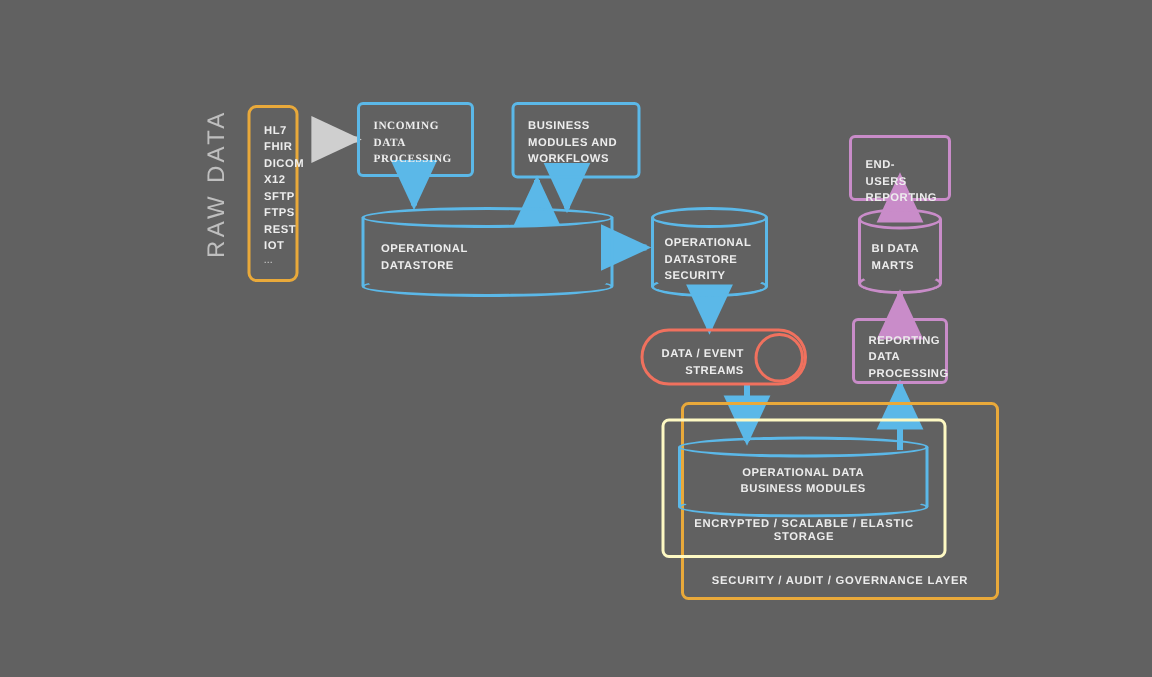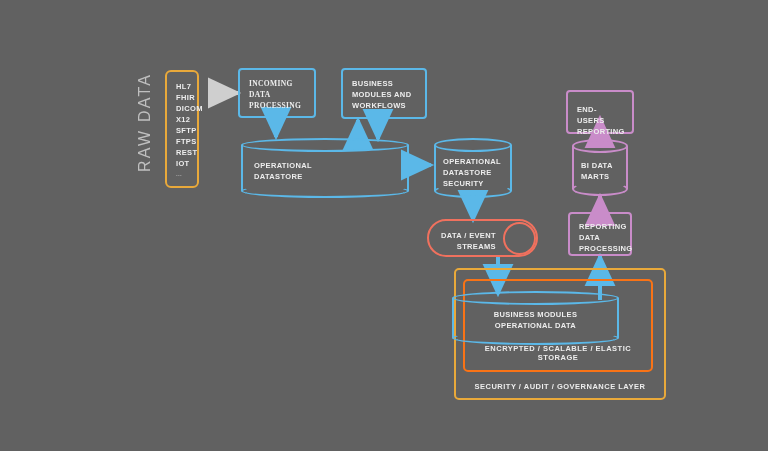--- a/index.html
+++ b/index.html
@@ -72,21 +72,21 @@
   }
   .pill .txt{position:absolute;left:12px;top:9px;}
   .circle{
     position:absolute;box-sizing:border-box;
     border:2px solid #F0715E;border-radius:50%;
   }
 
   
   .shell{position:absolute;box-sizing:border-box;border-radius:5px;}
   .shell.gold{border:2px solid #E9A93A;}
-  .shell.pink{border:2px solid #f97316;margin-left:22px;}
+  .shell.pink{border:2px solid #fef9c3;}
   .shell .cap{
     position:absolute;left:0;right:0;text-align:center;
     color:#EDEDED;font-size:7.5px;letter-spacing:.5px;font-weight:600;
   }
 
   svg.arrows{position:absolute;left:0;top:0;width:768px;height:451px;overflow:visible;}
 </style>
 </head>
 <body>
 
@@ -186,22 +186,22 @@
 
   <div class="shell pink" style="left:441px;top:279px;width:190px;height:93px;">
     <div class="cap" style="bottom:8px;">ENCRYPTED / SCALABLE / ELASTIC STORAGE</div>
   </div>
 
   <div class="cyl" style="left:452px;top:291px;width:167px;height:55px;">
     <div class="body" style="top:7px;height:40px;"></div>
     <div class="top" style="top:0px;"></div>
     <div class="bot" style="top:40px;"></div>
     <div class="lbl" style="left:0;right:0;top:18px;text-align:center;">
+      <div>OPERATIONAL DATA</div>
       <div>BUSINESS MODULES</div>
-      <div>OPERATIONAL DATA</div>
     </div>
   </div>
 
   <div class="node box pink" style="left:568px;top:212px;width:64px;height:44px;padding:7px 9px;">
     <div>REPORTING</div>
     <div>DATA</div>
     <div>PROCESSING</div>
   </div>
 
   <div class="cyl pink" style="left:572px;top:139px;width:56px;height:57px;">

